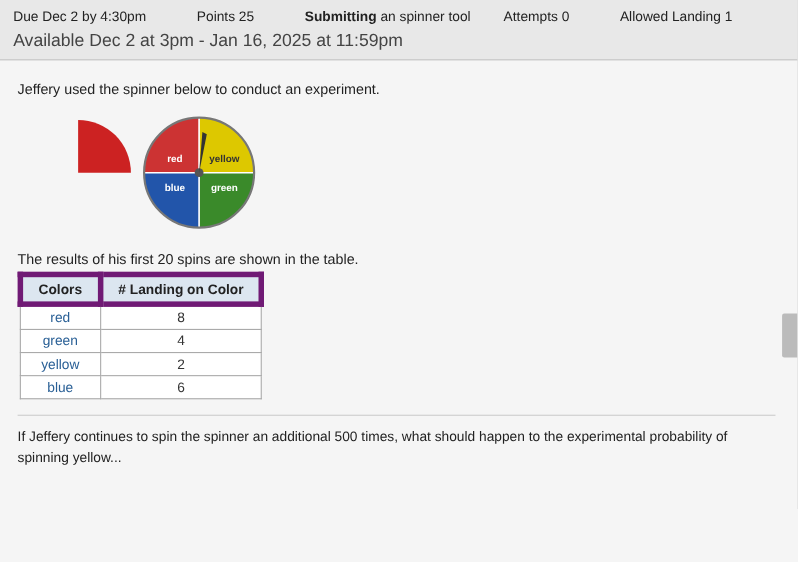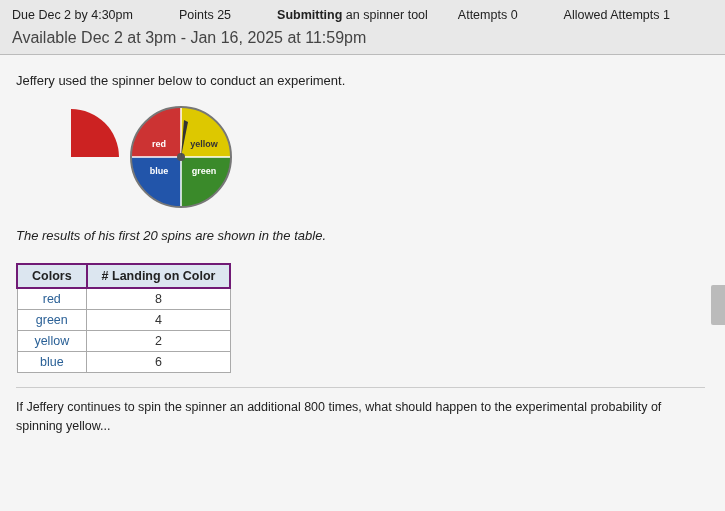--- a/index.html
+++ b/index.html
@@ -52,33 +52,32 @@
     }
 
     .spinner-svg {
       width: 110px;
       height: 110px;
     }
 
     .results-intro {
       font-size: 13px;
       color: #222;
-      margin-bottom: 20px;
-      font-style: italic;
+      margin-bottom: 4px;
     }
 
     .data-table {
       border-collapse: collapse;
       font-size: 12.5px;
       margin-bottom: 14px;
     }
 
     .data-table th {
       background: #dce6f0;
-      border: 2px solid #701a75;
+      border: 5px solid #701a75;
       padding: 4px 14px;
       text-align: center;
       font-weight: 600;
       color: #222;
     }
 
     .data-table td {
       border: 1px solid #aaa;
       padding: 3px 14px;
       text-align: center;
@@ -124,21 +123,21 @@
     </span>
     <span style="margin-left:18px;">
       <b>Submitting</b>
       <span> an spinner tool</span>
     </span>
     <span style="margin-left:2px;">
       <span>Attempts</span>
       <span> 0</span>
     </span>
     <span style="margin-left:18px;">
-      <span>Allowed Attempts</span>
+      <span>Allowed Landing</span>
       <span> 1</span>
     </span>
   </div>
   <div class="header-line2"><span>Available</span> <span>Dec 2 at 3pm - Jan 16, 2025 at 11:59pm</span></div>
 </div>
 
 <div class="main-content" style="position:relative;padding-left:16px;">
 
   <div class="question-intro">Jeffery used the spinner below to conduct an experiment.</div>
 
@@ -205,16 +204,16 @@
       <td>yellow</td>
       <td>2</td>
     </tr>
         <tr>
       <td>blue</td>
       <td>6</td>
     </tr>
       </tbody>
   </table>
 
-  <div class="question-text">If Jeffery continues to spin the spinner an additional 800 times, what should happen to the experimental probability of spinning yellow...</div>
+  <div class="question-text">If Jeffery continues to spin the spinner an additional 500 times, what should happen to the experimental probability of spinning yellow...</div>
 
   <div class="scroll-hint"></div>
 </div>
 
 </body></html>

